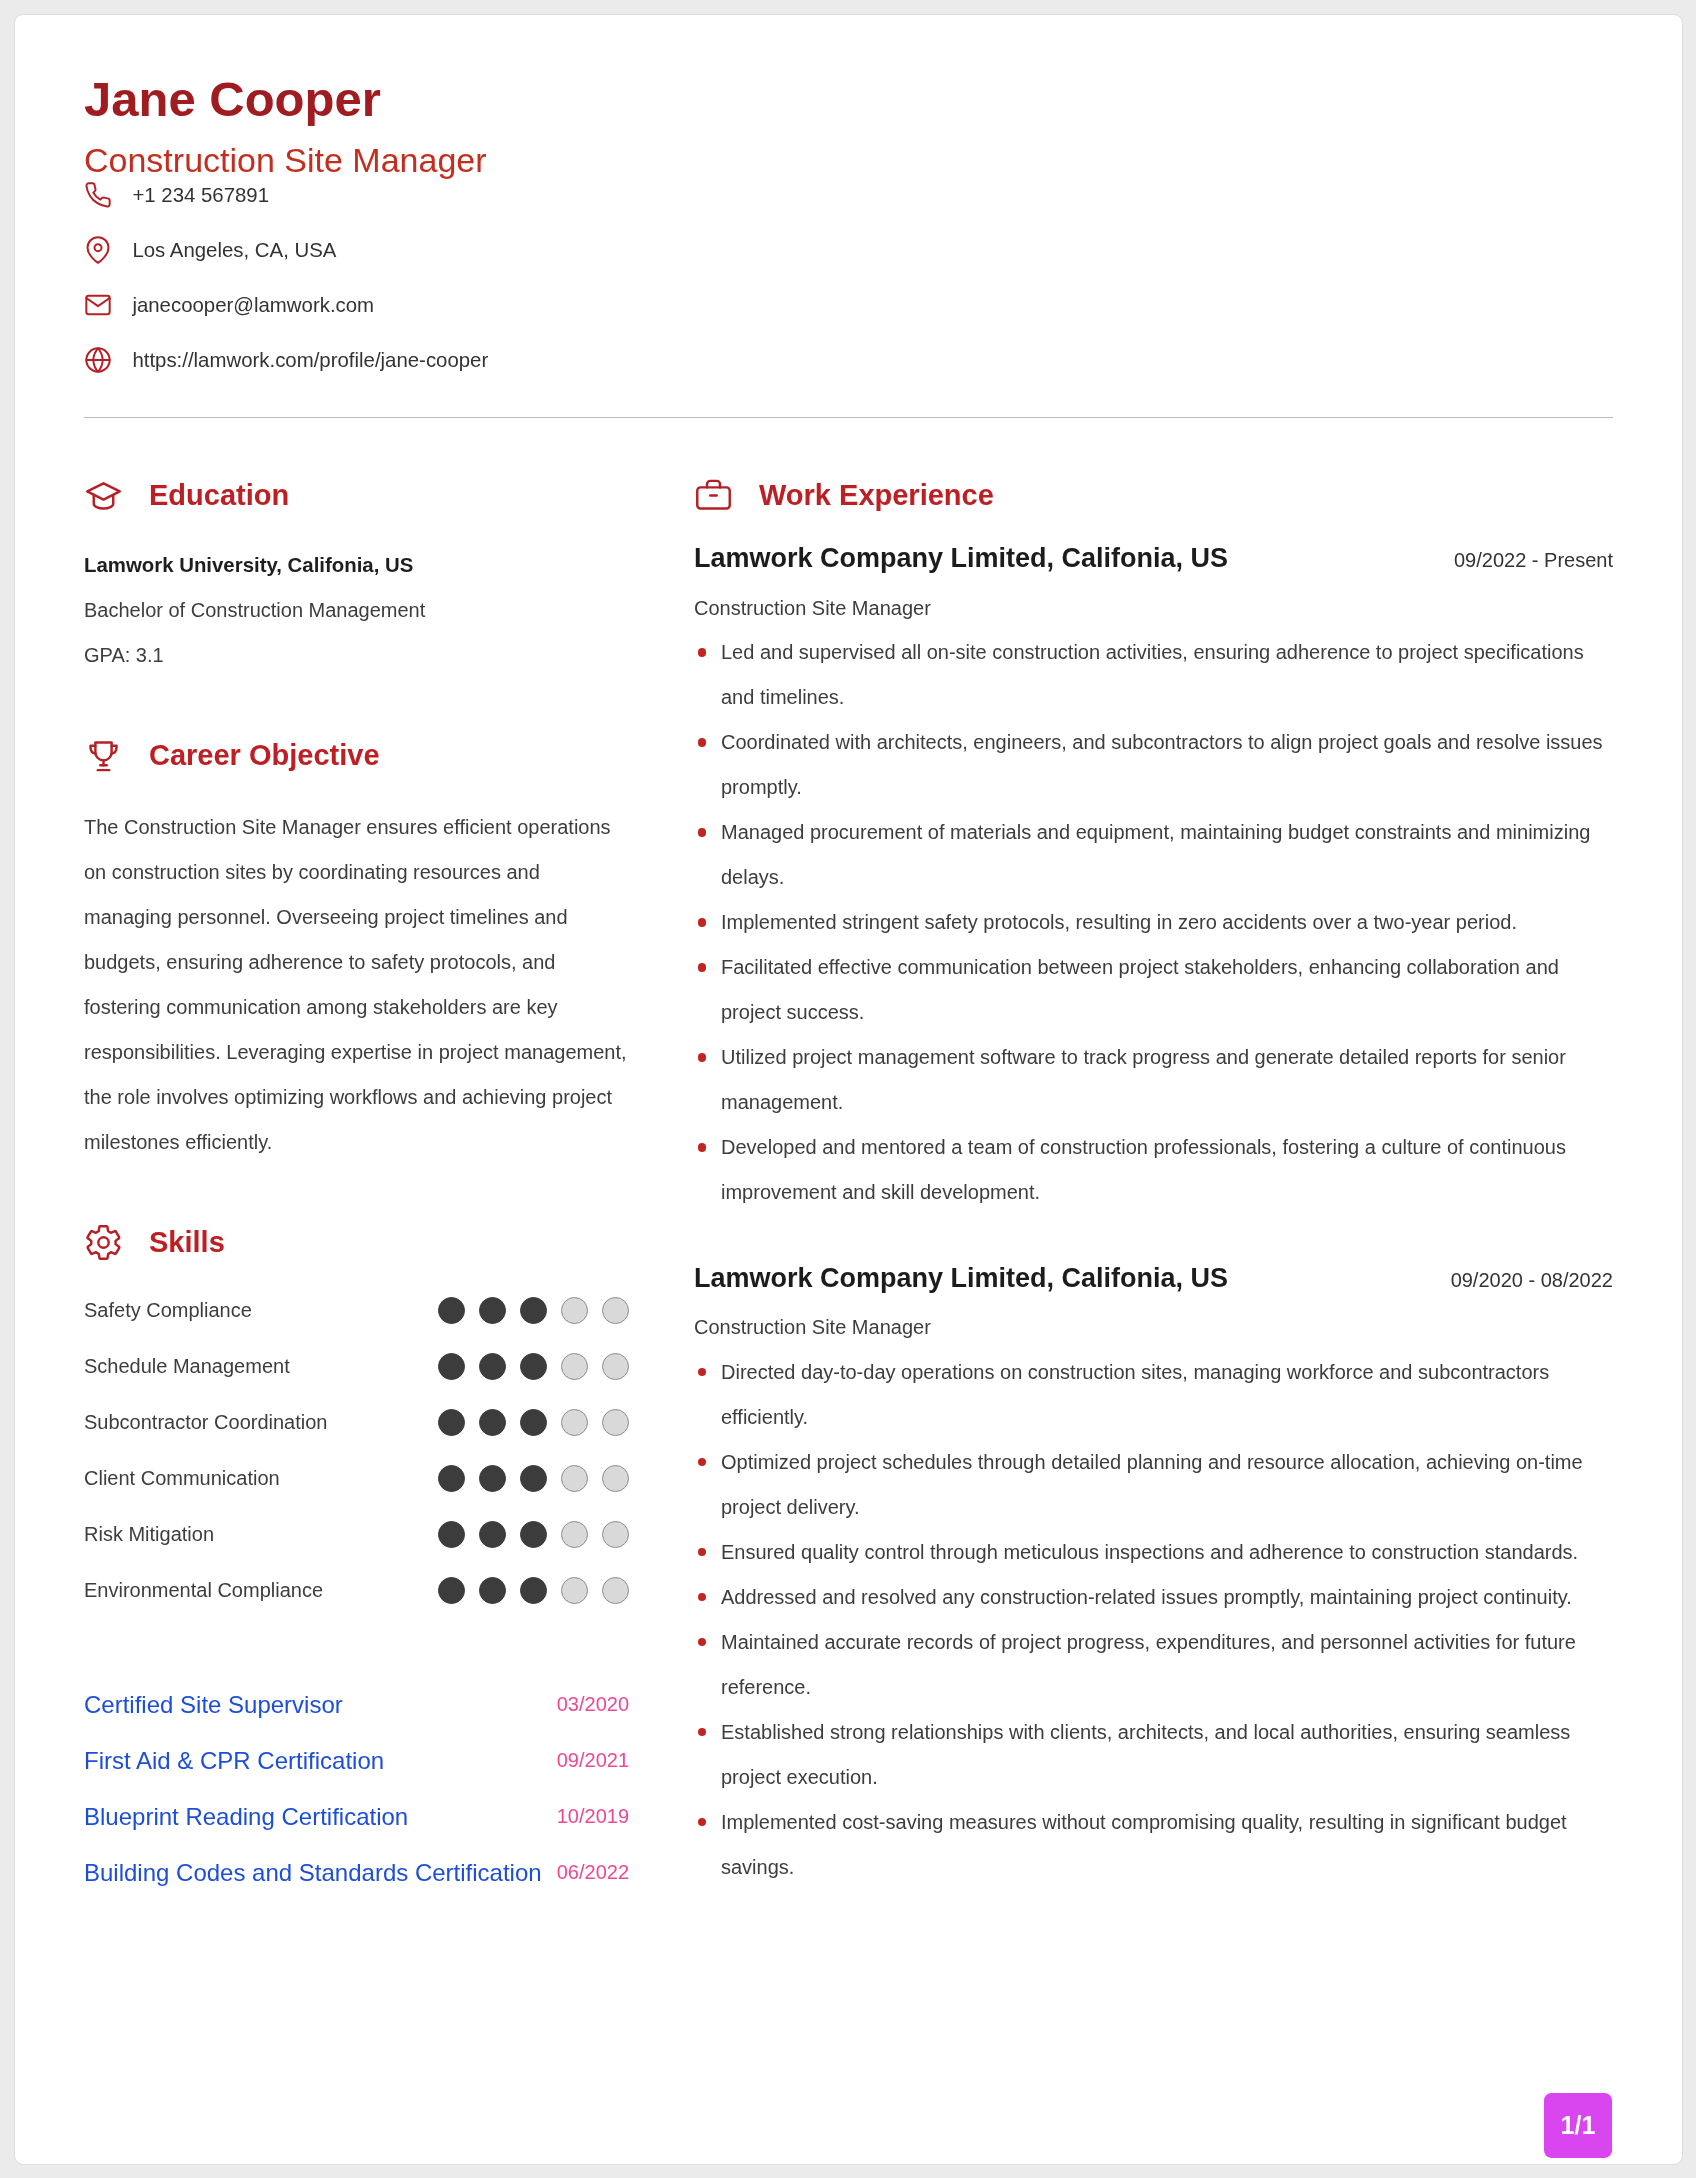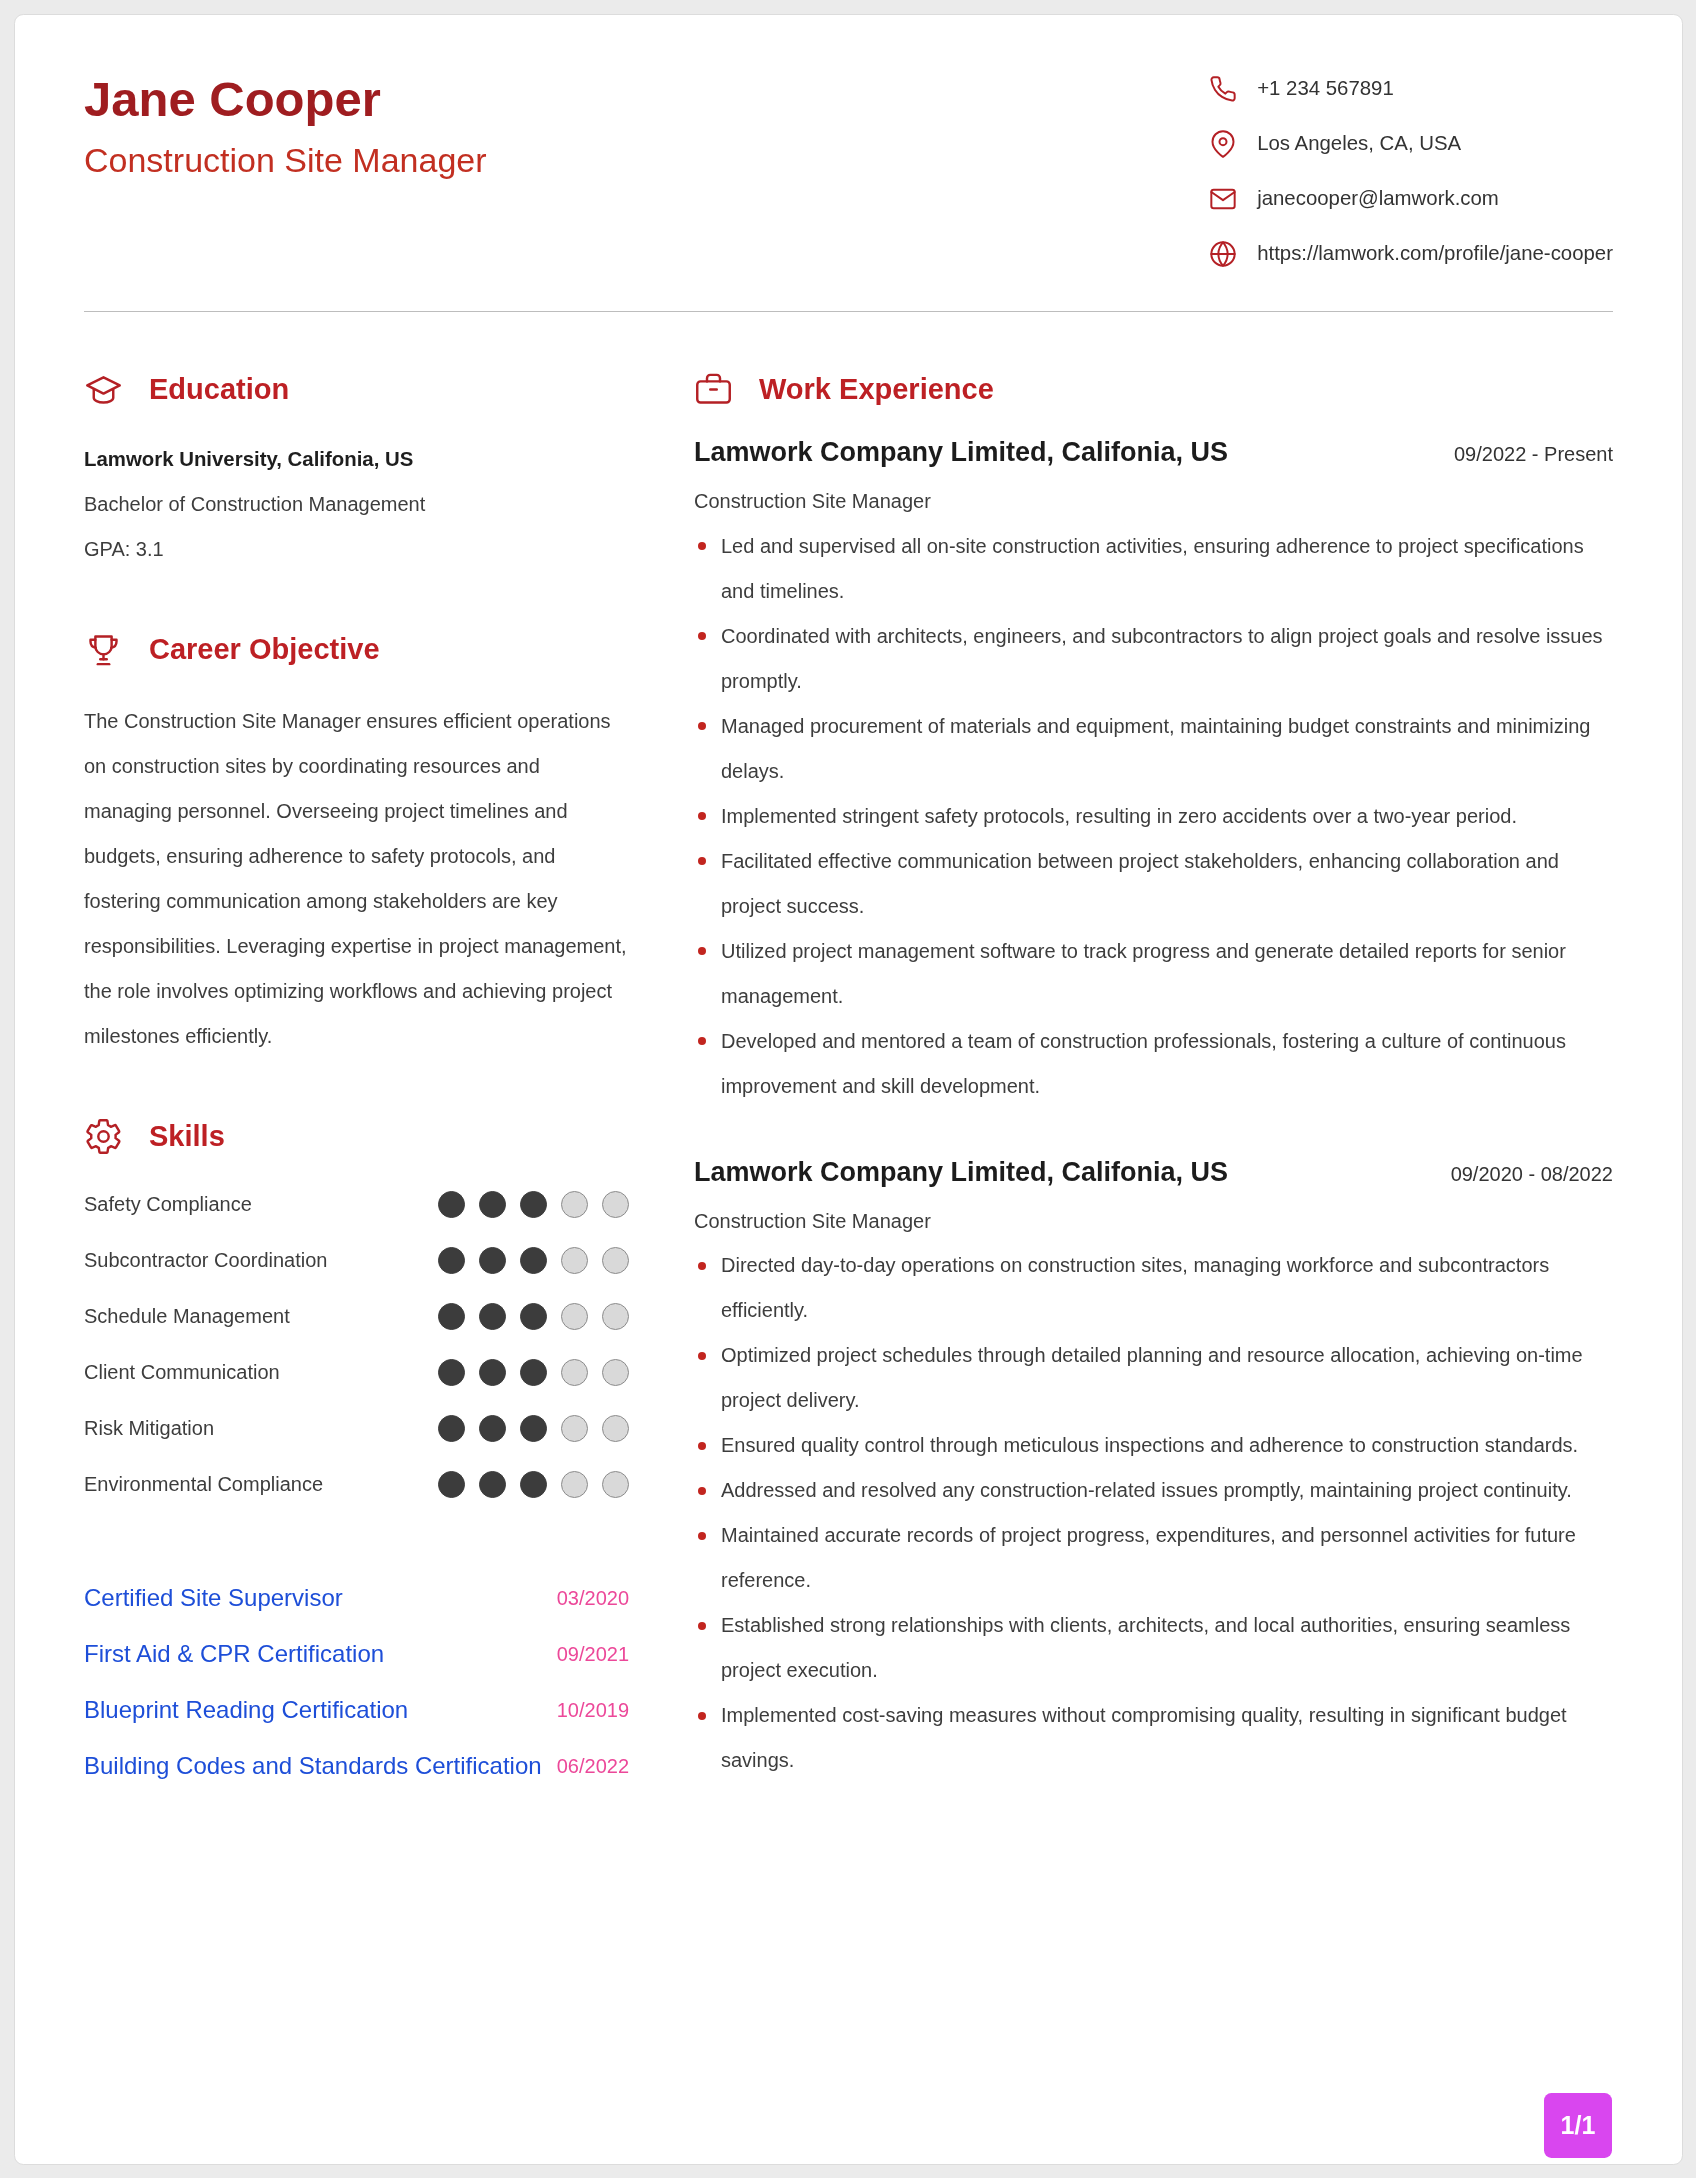--- a/index.html
+++ b/index.html
@@ -14,21 +14,21 @@
   .card {
     position:absolute; left:14px; top:14px;
     width:1669px; height:2151px;
     background:#ffffff;
     border:0.9px solid #dcdcdc;
     border-radius:9.3px;
     padding:58px 69px 0 69px;
     overflow:hidden;
   }
   
-  .header { display:flex; justify-content:space-between; align-items:flex-start; }
+  .header { display:flex; justify-content:space-between; align-items:flex-start;flex-direction:column; }
   .person-name {
     margin:0; font-size:49px; font-weight:bold; color:#9f1d20; line-height:1.1;
   }
   .person-title {
     margin-top:15px; font-size:34px; color:#c22f21; line-height:1.1;
   }
   .contact { display:flex; flex-direction:column; gap:27px; margin-top:1.9px; }
   .contact-row { display:flex; align-items:center; gap:20.4px; }
   .ctext { font-size:20.4px; color:#333333; }
   .cicon svg { display:block; stroke:#b42025; fill:none; stroke-width:1.7; stroke-linecap:round; stroke-linejoin:round; }
@@ -193,31 +193,31 @@
               <span class="skill-name">Safety Compliance</span>
               <span class="dots">
                 <span class="dot filled"></span>
                 <span class="dot filled"></span>
                 <span class="dot filled"></span>
                 <span class="dot"></span>
                 <span class="dot"></span>
               </span>
             </div>
             <div class="skill-row">
+              <span class="skill-name">Schedule Management</span>
+              <span class="dots">
+                <span class="dot filled"></span>
+                <span class="dot filled"></span>
+                <span class="dot filled"></span>
+                <span class="dot"></span>
+                <span class="dot"></span>
+              </span>
+            </div>
+            <div class="skill-row">
               <span class="skill-name">Subcontractor Coordination</span>
-              <span class="dots">
-                <span class="dot filled"></span>
-                <span class="dot filled"></span>
-                <span class="dot filled"></span>
-                <span class="dot"></span>
-                <span class="dot"></span>
-              </span>
-            </div>
-            <div class="skill-row">
-              <span class="skill-name">Schedule Management</span>
               <span class="dots">
                 <span class="dot filled"></span>
                 <span class="dot filled"></span>
                 <span class="dot filled"></span>
                 <span class="dot"></span>
                 <span class="dot"></span>
               </span>
             </div>
             <div class="skill-row">
               <span class="skill-name">Client Communication</span>

